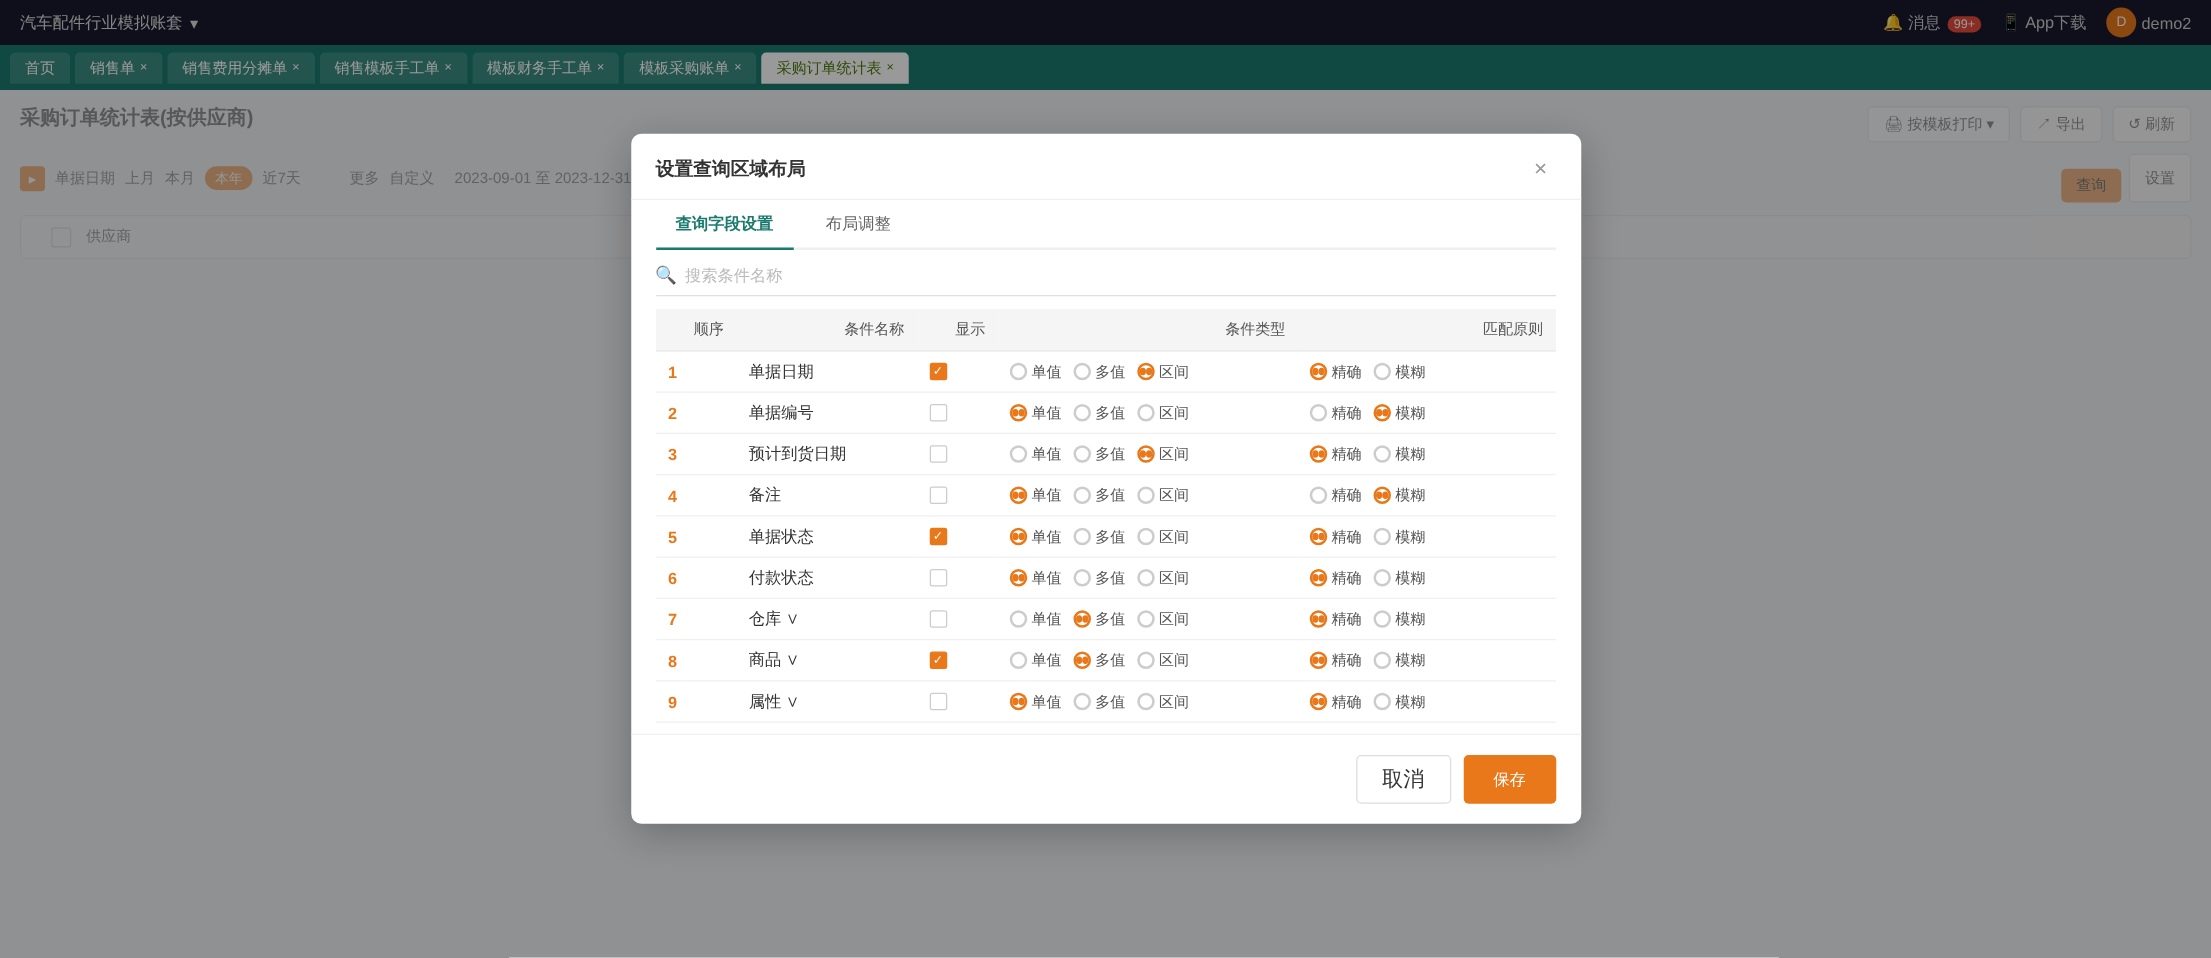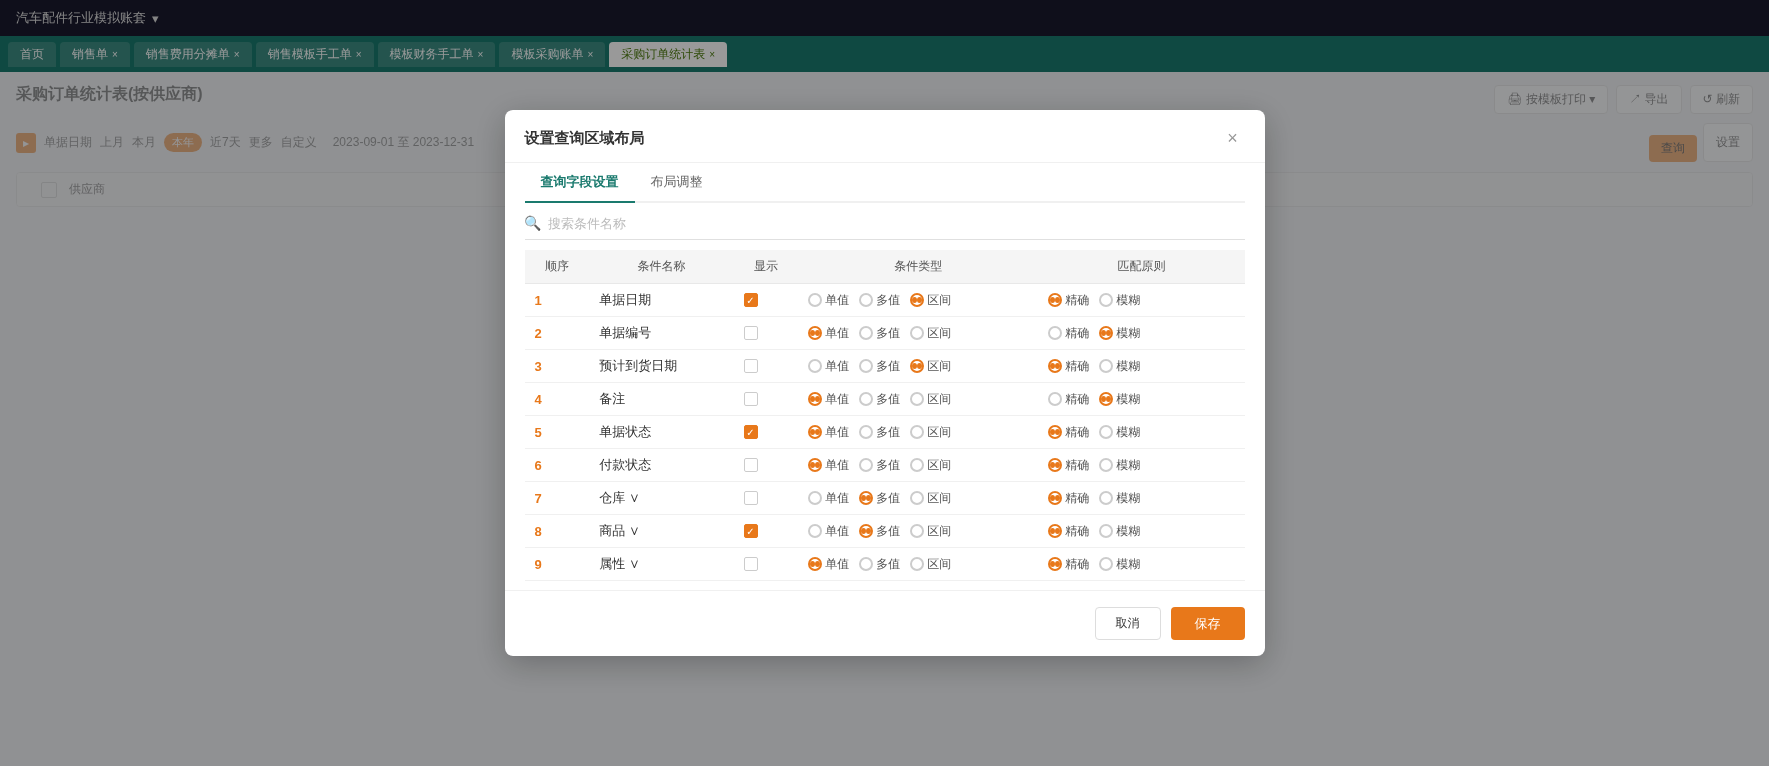--- a/index.html
+++ b/index.html
@@ -105,21 +105,21 @@
       font-size: 18px;
       width: 24px;
       height: 24px;
       display: flex;
       align-items: center;
       justify-content: center;
     }
     .modal-body { padding: 0 20px; flex: 1; overflow: hidden; display: flex; flex-direction: column; }
 
     
-    .modal-tabs { display: flex; gap: 0; border-bottom: 2px solid #f0f0f0; margin-bottom: 12px; }
+    .modal-tabs { display: flex; gap: 10px; border-bottom: 2px solid #f0f0f0; margin-bottom: 12px; }
     .modal-tab {
       padding: 10px 16px;
       cursor: pointer;
       font-size: 13px;
       color: #666;
       border-bottom: 2px solid transparent;
       margin-bottom: -2px;
     }
     .modal-tab.active { color: #1a7a6e; border-bottom: 2px solid #1a7a6e; font-weight: bold; }
 
@@ -140,21 +140,21 @@
       flex: 1;
     }
     .search-input::placeholder { color: #bbb; }
 
     
     .settings-table { flex: 1; overflow-y: auto; }
     .settings-table table { width: 100%; border-collapse: collapse; }
     .settings-table th {
       background: #f5f5f5;
       padding: 8px 10px;
-      text-align: center;
+      text-align: right;
       font-size: 12px;
       color: #555;
       font-weight: normal;
       border-bottom: 1px solid #e8e8e8;
     }
     .settings-table td {
       padding: 7px 10px;
       border-bottom: 1px solid #f0f0f0;
       font-size: 13px;
       color: #333;
@@ -187,38 +187,51 @@
     .checkbox-sq.checked { background: #e8781a; border-color: #e8781a; color: #fff; font-size: 10px; }
 
     
     .modal-footer {
       display: flex;
       justify-content: flex-end;
       gap: 10px;
       padding: 16px 20px;
       border-top: 1px solid #f0f0f0;
     }
-    .btn-cancel { padding: 7px 20px; border: 1px solid #ddd; border-radius: 4px; background: #fff; color: #333; cursor: pointer; font-size: 12px; }
+    .btn-cancel { padding: 7px 20px; border: 1px solid #ddd; border-radius: 4px; background: #fff; color: #333; cursor: pointer; font-size: 17px; }
     .btn-save { padding: 7px 24px; border: none; border-radius: 4px; background: #e8781a; color: #fff; cursor: pointer; font-size: 13px; }
 
     .scrollbar-area::-webkit-scrollbar { width: 6px; }
     .scrollbar-area::-webkit-scrollbar-thumb { background: #ccc; border-radius: 3px; }
 
     .page-header-row {
       display: flex; justify-content: space-between; align-items: center; margin-bottom: 8px;
     }
     .header-actions { display: flex; gap: 8px; align-items: center; }
   </style>
 </head>
 <body>
 
 <div class="top-bar">
   <div class="top-bar-left">
     <span>汽车配件行业模拟账套</span>
     <span>▾</span>
+  </div>
+  <div class="top-bar-right">
+    <span style="cursor:pointer;">
+      🔔 <span>消息</span>
+      <span class="badge">99+</span>
+    </span>
+    <span style="cursor:pointer;">
+      📱 <span>App下载</span>
+    </span>
+    <span style="cursor:pointer; display:flex; align-items:center; gap:4px;">
+      <span style="width:24px;height:24px;background:#e8781a;border-radius:50%;display:inline-flex;align-items:center;justify-content:center;color:#fff;font-size:11px;">D</span>
+      <span>demo2</span>
+    </span>
   </div>
 </div>
 
 <div class="tab-bar">
   <div class="tab-item">首页</div>
   <div class="tab-item">销售单 <span class="tab-close">×</span></div>
   <div class="tab-item">销售费用分摊单 <span class="tab-close">×</span></div>
   <div class="tab-item">销售模板手工单 <span class="tab-close">×</span></div>
   <div class="tab-item">模板财务手工单 <span class="tab-close">×</span></div>
   <div class="tab-item">模板采购账单 <span class="tab-close">×</span></div>
@@ -234,21 +247,21 @@
       <button class="btn btn-default">↺ <span>刷新</span></button>
     </div>
   </div>
   <div class="filter-bar">
     <span style="background:#e8781a;width:20px;height:20px;display:inline-flex;align-items:center;justify-content:center;color:#fff;border-radius:3px;cursor:pointer;">▸</span>
     <span>单据日期</span>
     <span style="cursor:pointer;">上月</span>
     <span style="cursor:pointer;">本月</span>
     <span class="filter-tag">本年</span>
     <span style="cursor:pointer;text-align:right;">近7天</span>
-    <span style="cursor:pointer;">更多</span>
+    <span style="cursor:pointer;margin-left:31px;">更多</span>
     <span style="cursor:pointer;">自定义</span>
     <span style="margin-left:8px;">2023-09-01 至 2023-12-31</span>
     <span style="margin-left:auto; display:flex; gap:6px;">
       <button class="btn btn-primary">查询</button>
       <button class="btn btn-default">设置</button>
     </span>
   </div>
   <div style="border:1px solid #e0e0e0; border-radius:4px; overflow:hidden;">
     <div style="display:flex; background:#f5f5f5; padding:8px 12px; font-size:12px; color:#555; gap: 0;">
       <div style="width:40px; display:flex; align-items:center; justify-content:center;">

